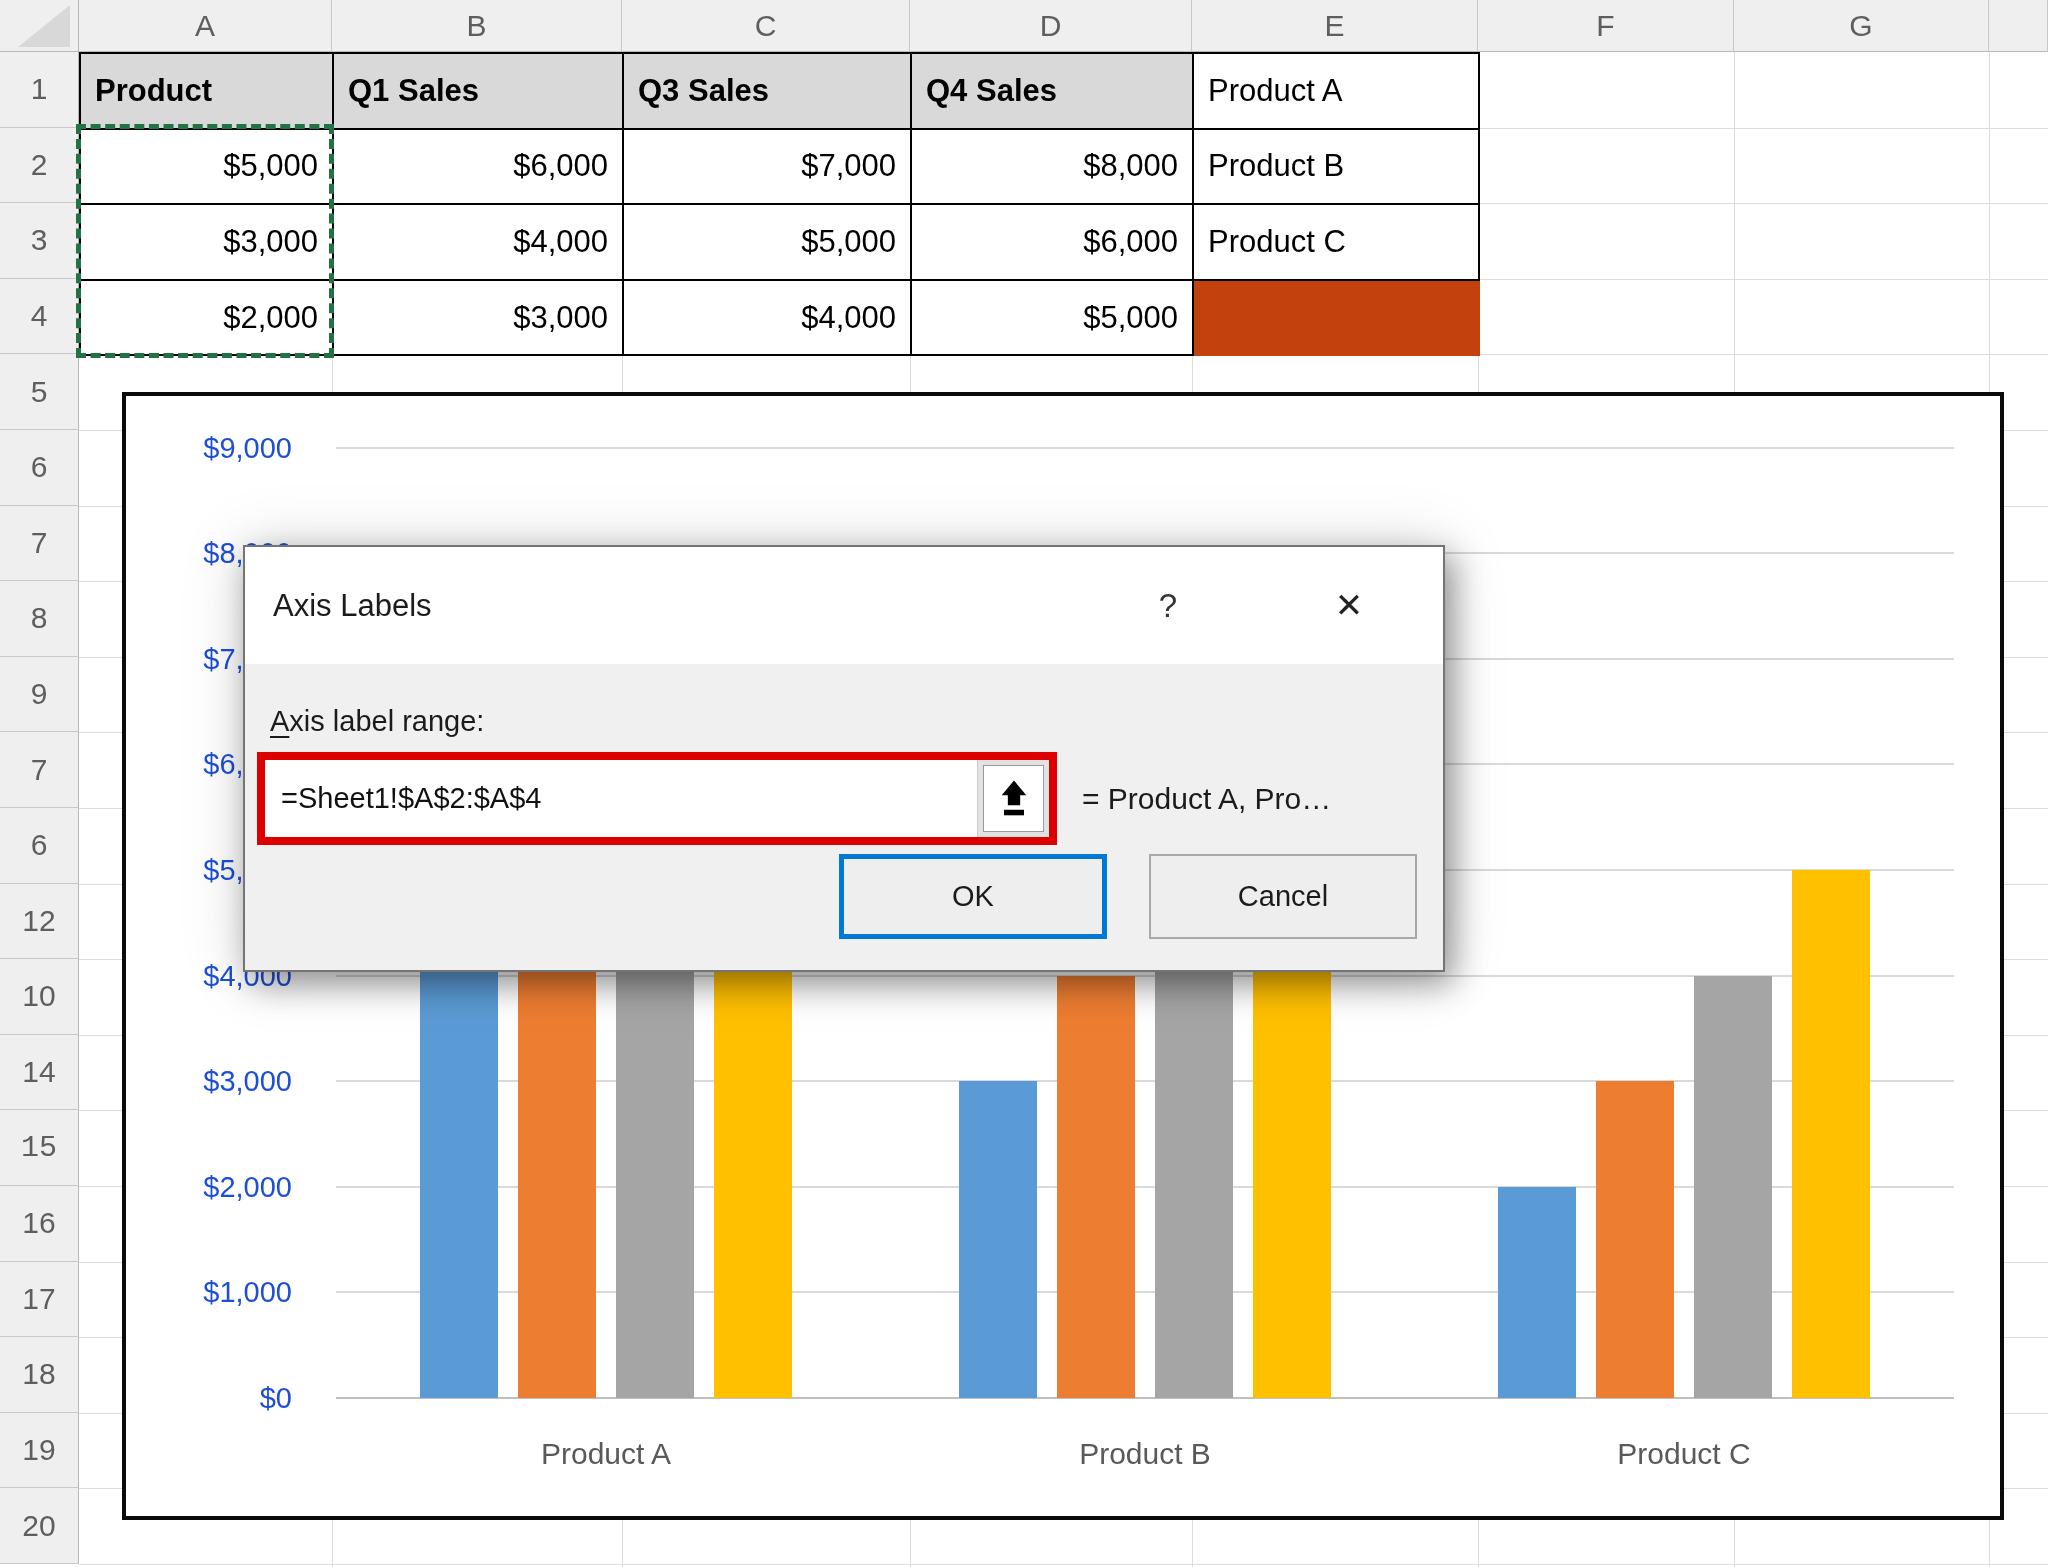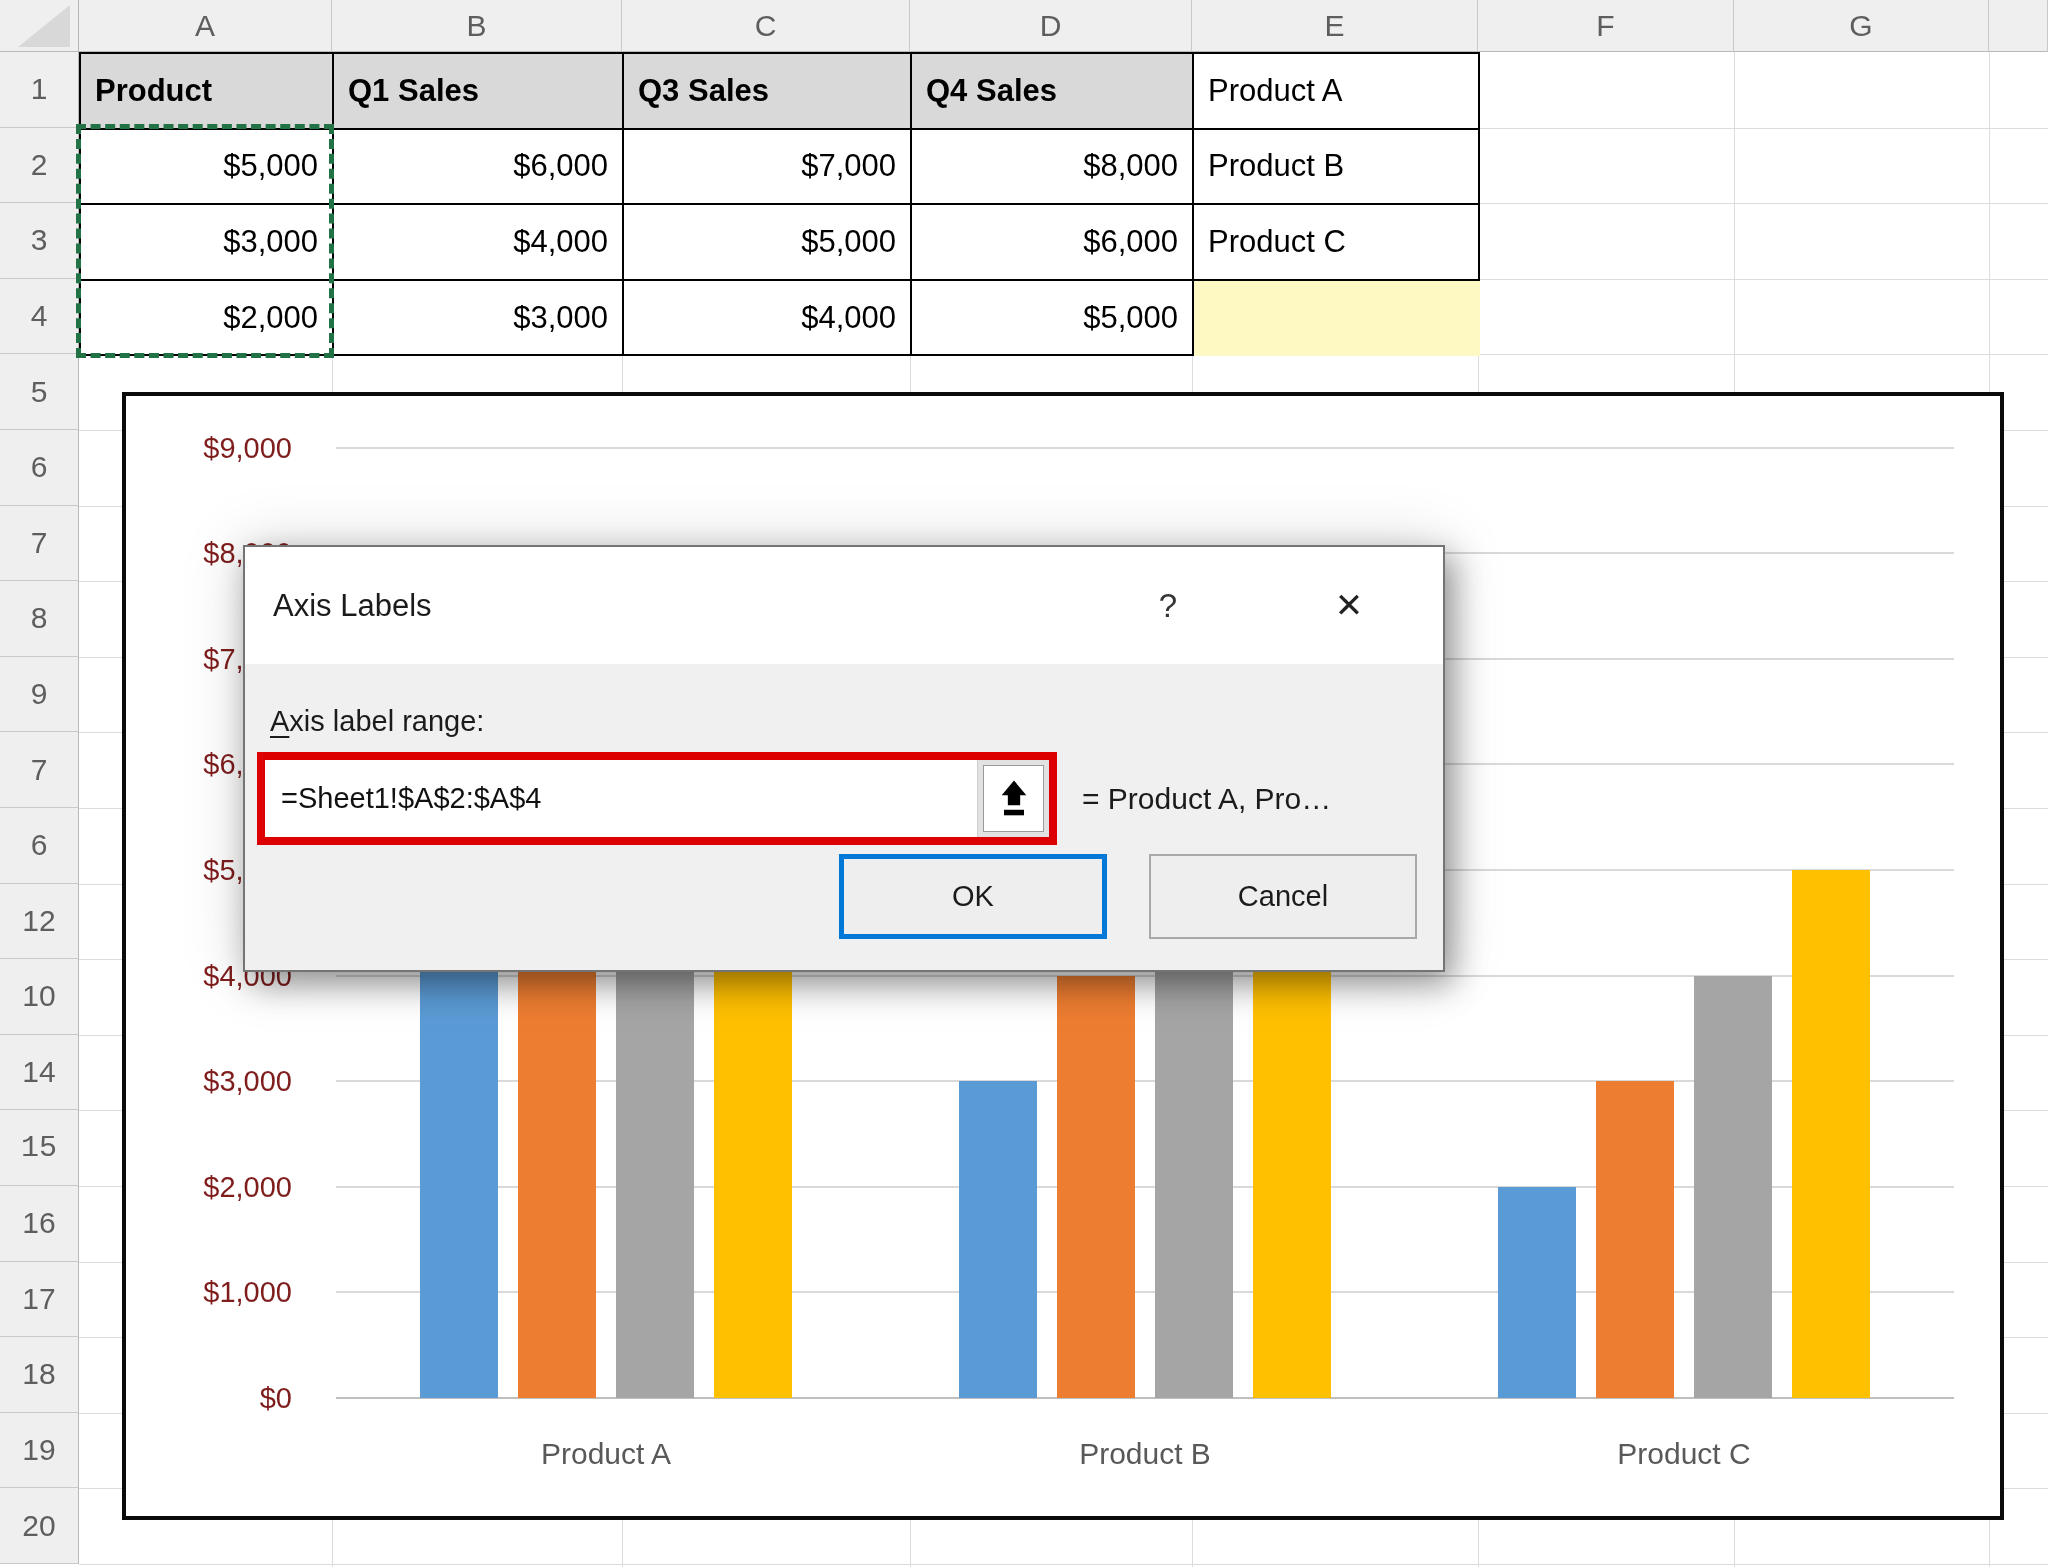--- a/index.html
+++ b/index.html
@@ -32,21 +32,21 @@
     background: #D8D8D8; clip-path: polygon(0 100%, 100% 0, 100% 100%);
   }
   .vgrid { position: absolute; width: 1px; background: #DCDCDC; z-index: 1; }
   .hgrid { position: absolute; height: 1px; background: #DCDCDC; z-index: 1; }
   
   #data-table {
     position: absolute; left: 79px; top: 52px;
     display: grid; grid-template-columns: 253px 290px 288px 282px 286px;
     grid-auto-rows: 75.6px;
     border-top: 2px solid #000; border-left: 2px solid #000;
-    background: #fef9c3; z-index: 3; text-align: center;
+    background: #c2410c; z-index: 3; text-align: center;
   }
   .tcell {
     border-right: 2px solid #000; border-bottom: 2px solid #000;
     font-size: 31px; color: #000; display: flex; align-items: center;
     padding: 0 14px; background: #fff; overflow: hidden; white-space: nowrap;
   }
   .tcell.th { background: #D9D9D9; font-weight: 700; }
   .tcell.num { justify-content: flex-end; }
   #selection-ants {
     position: absolute; left: 76px; top: 124px; width: 258px; height: 234px;
@@ -54,21 +54,21 @@
   }
   
   #chart {
     position: absolute; left: 122px; top: 392px; width: 1882px; height: 1128px;
     background: #fff; border: 4px solid #0a0a0a; z-index: 5; overflow: hidden;
   }
   .gridline { position: absolute; height: 2px; background: #D9D9D9; }
   .gridline.zero { background: #BFBFBF; }
   .ytick {
     position: absolute; left: 0; width: 166px; height: 40px; line-height: 40px;
-    text-align: right; font-size: 29px; color: #7f1d1d;
+    text-align: right; font-size: 29px; color: #1d4ed8;
   }
   .bar { position: absolute; width: 78px; }
   .xlabel {
     position: absolute; width: 340px; height: 44px; line-height: 44px;
     text-align: center; font-size: 30px; color: #595959;
   }
   
   #dialog {
     position: absolute; left: 243px; top: 545px; width: 1202px; height: 427px;
     border: 2px solid #747474; background: #F0F0F0; z-index: 10;

